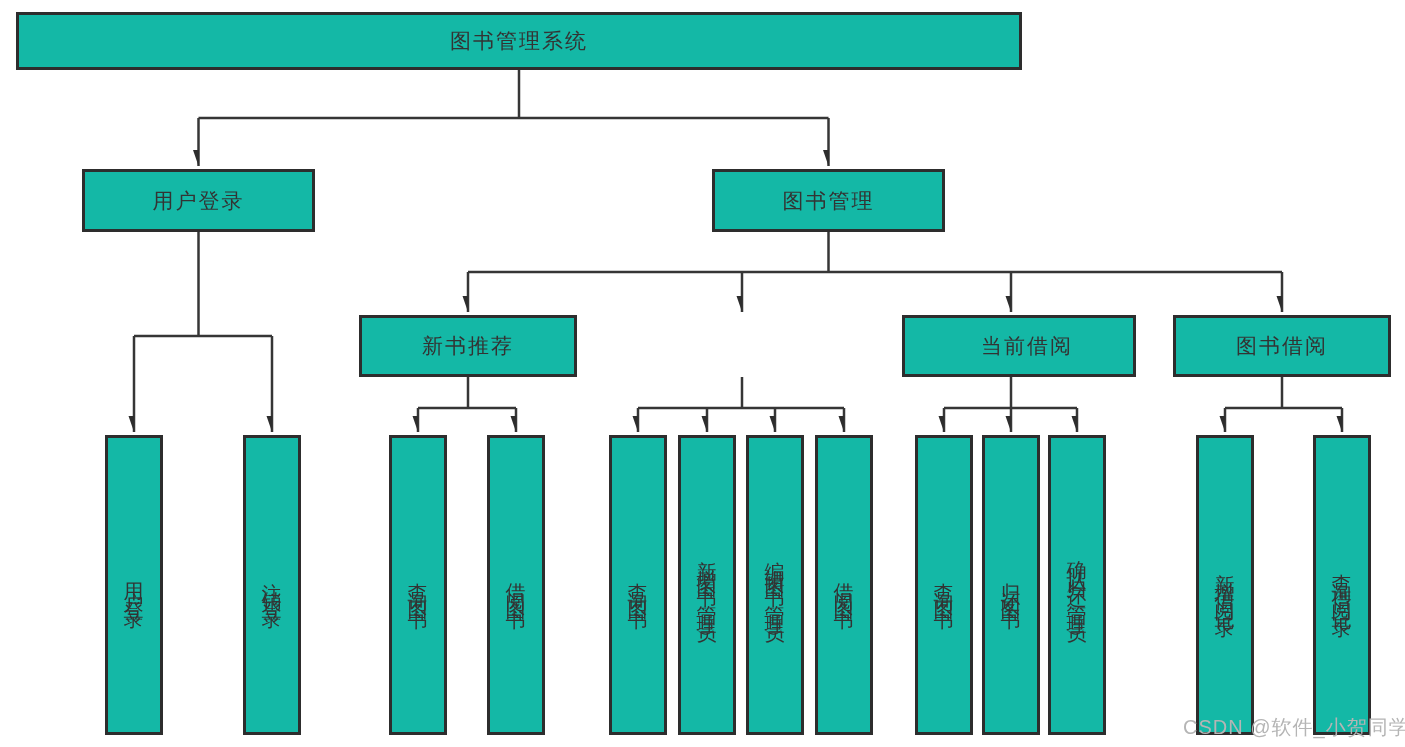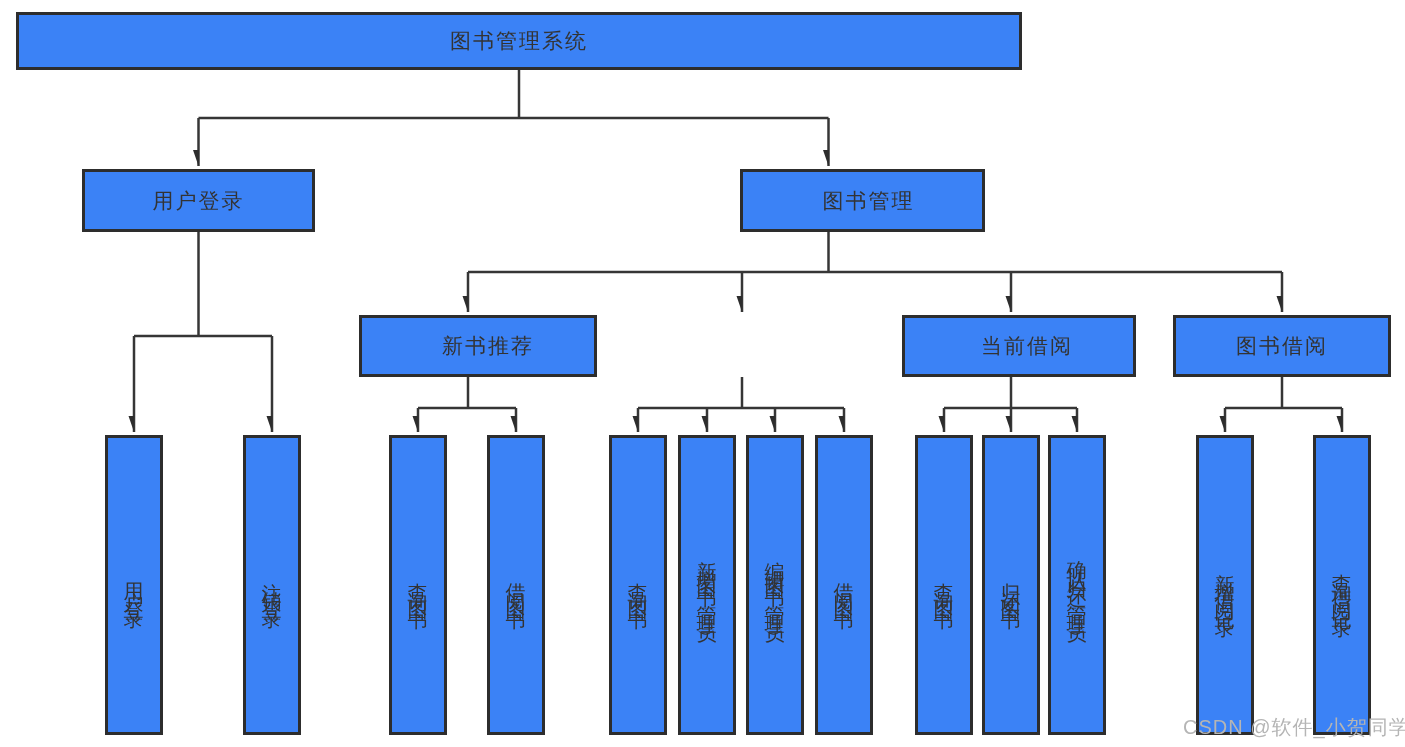--- a/index.html
+++ b/index.html
@@ -17,21 +17,21 @@
   }
   #connectors {
     position: absolute;
     left: 0; top: 0;
     width: 1405px;
     height: 747px;
   }
   .node {
     position: absolute;
     box-sizing: content-box;
-    background: #3b82f6;
+    background: #14b8a6;
     border: 3px solid #2d2d2d;
     display: flex;
     align-items: center;
     justify-content: center;
     color: #333333;
   }
   .hbox {
     font-size: 21px;
     letter-spacing: 2px;
     white-space: nowrap;
@@ -123,23 +123,23 @@
       <path class="cline" d="M1282,377 V408"></path>
       <path class="cline" d="M1225,408 H1342"></path>
       <path class="cline" d="M1225,408 V432" marker-end="url(#arrow)"></path>
       <path class="cline" d="M1342,408 V432" marker-end="url(#arrow)"></path>
     </g>
   </svg>
 
   <div class="node hbox" style="left:16px; top:12px; width:1000px; height:52px;">图书管理系统</div>
 
   <div class="node hbox" style="left:82px; top:169px; width:227px; height:57px;">用户登录</div>
-  <div class="node hbox" style="left:740px; top:169px; width:227px; height:57px;padding-left:12px;">图书管理</div>
+  <div class="node hbox" style="left:712px; top:169px; width:227px; height:57px;">图书管理</div>
 
-  <div class="node hbox" style="left:359px; top:315px; width:212px; height:56px;padding-left:20px;">新书推荐</div>
+  <div class="node hbox" style="left:359px; top:315px; width:212px; height:56px;">新书推荐</div>
   <div class="node hbox" style="left:902px; top:315px; width:212px; height:56px;padding-left:16px;">当前借阅</div>
   <div class="node hbox" style="left:1173px; top:315px; width:212px; height:56px;">图书借阅</div>
 
   <div class="node vbox" style="left:105px; top:435px; width:52px; height:294px;">
     <span>用户登录</span>
   </div>
   <div class="node vbox" style="left:243px; top:435px; width:52px; height:294px;">
     <span>注销登录</span>
   </div>
 

